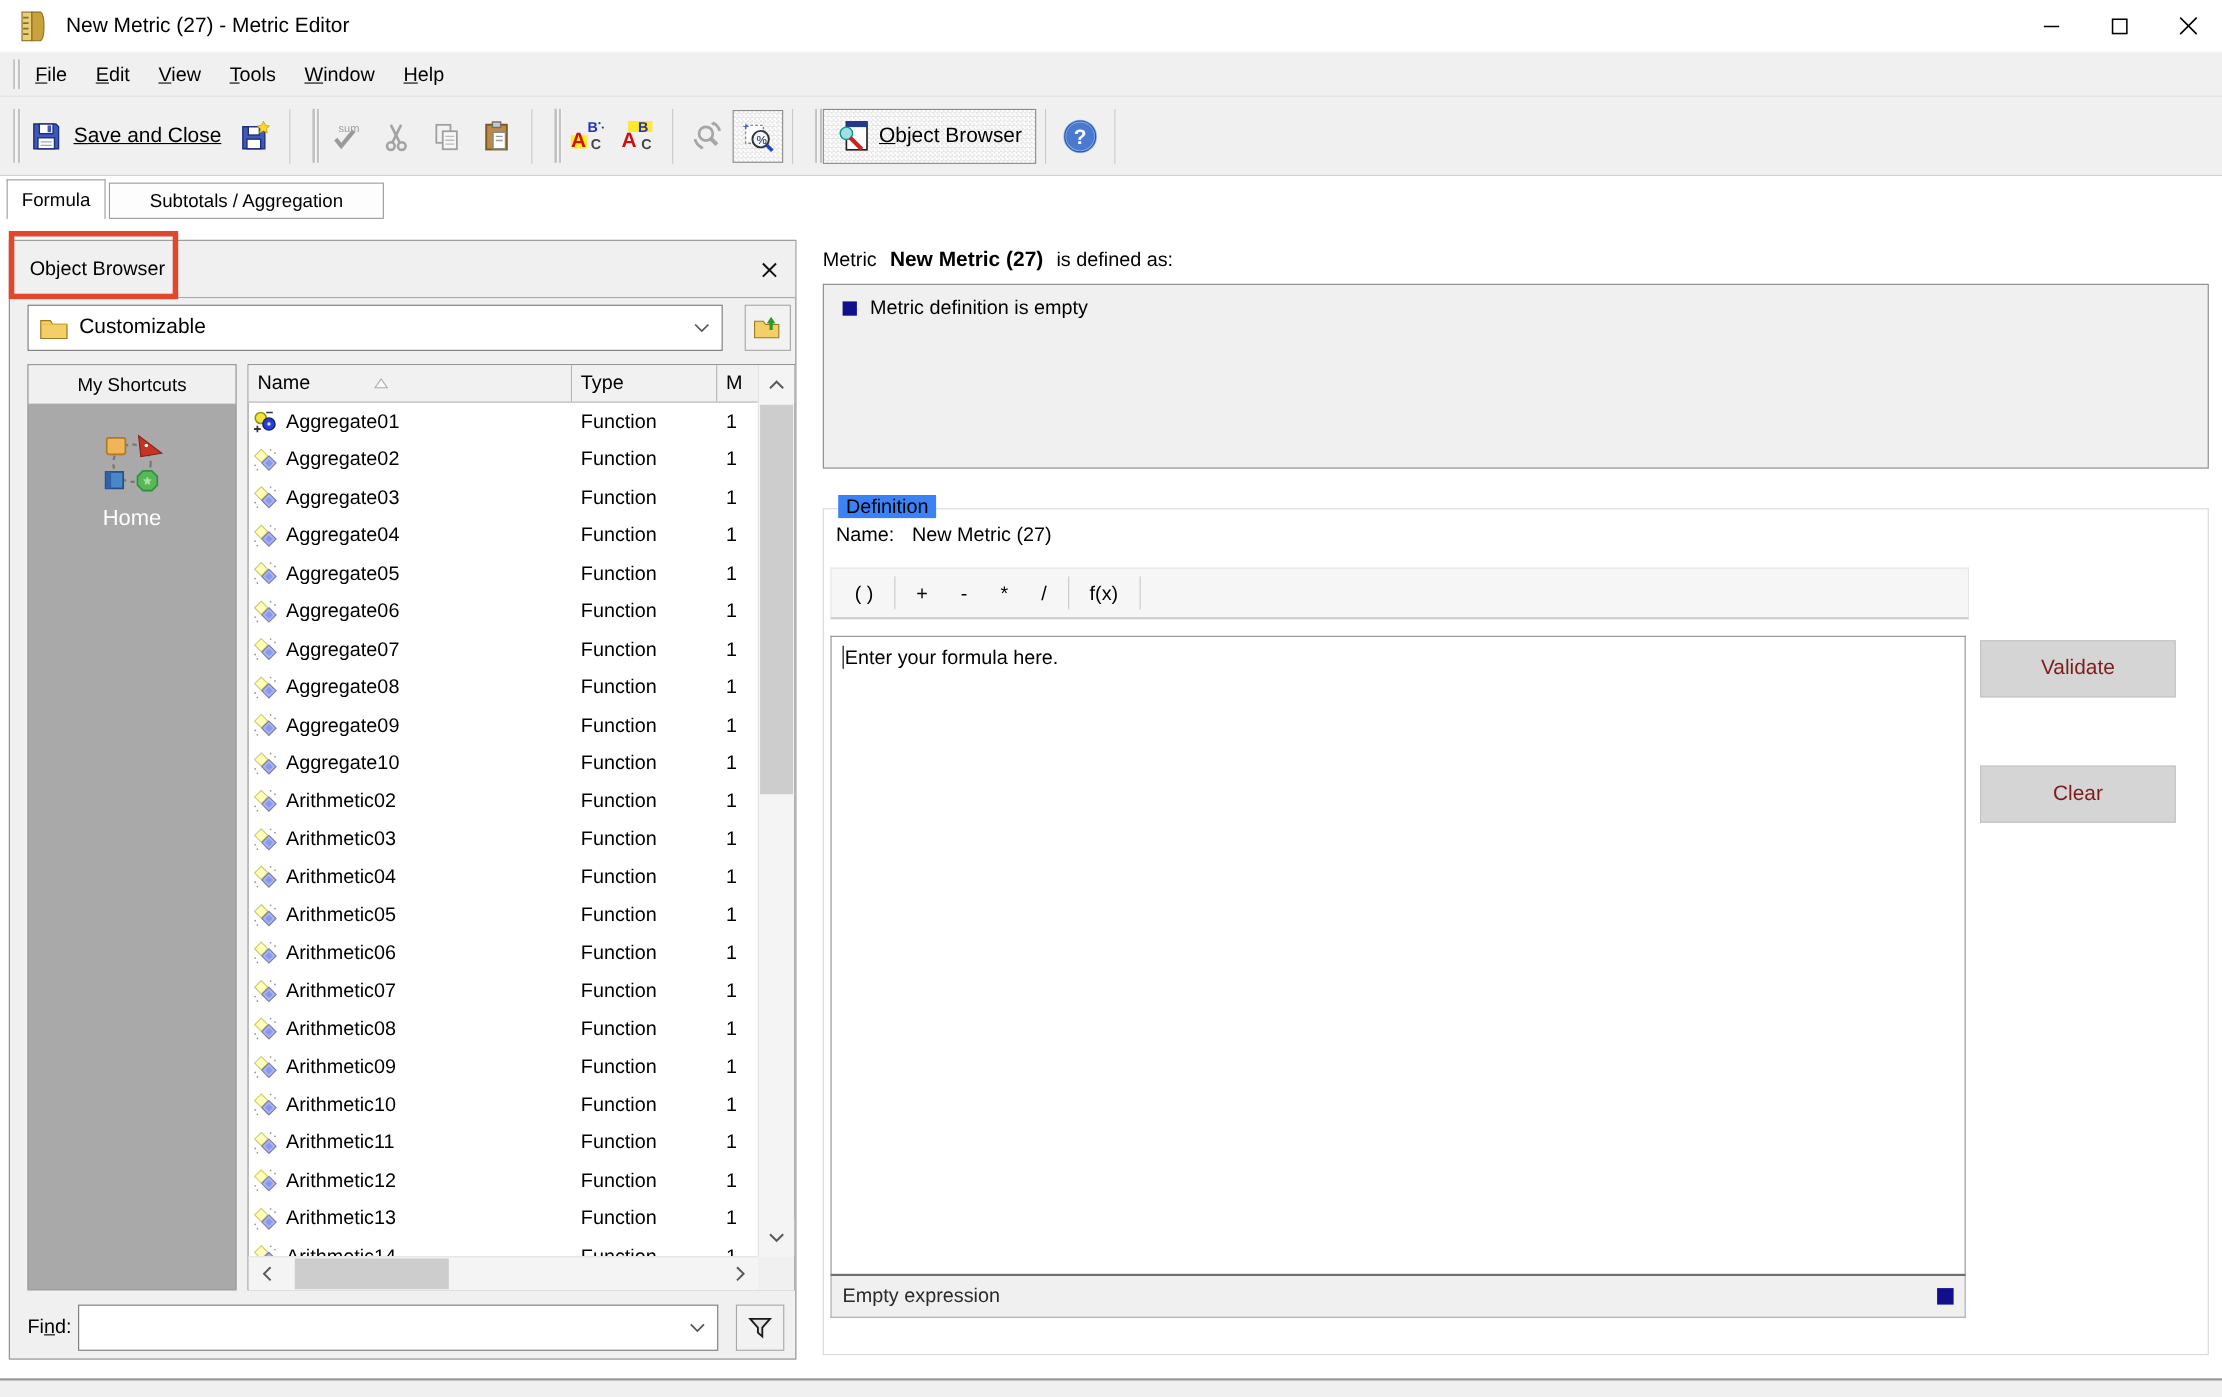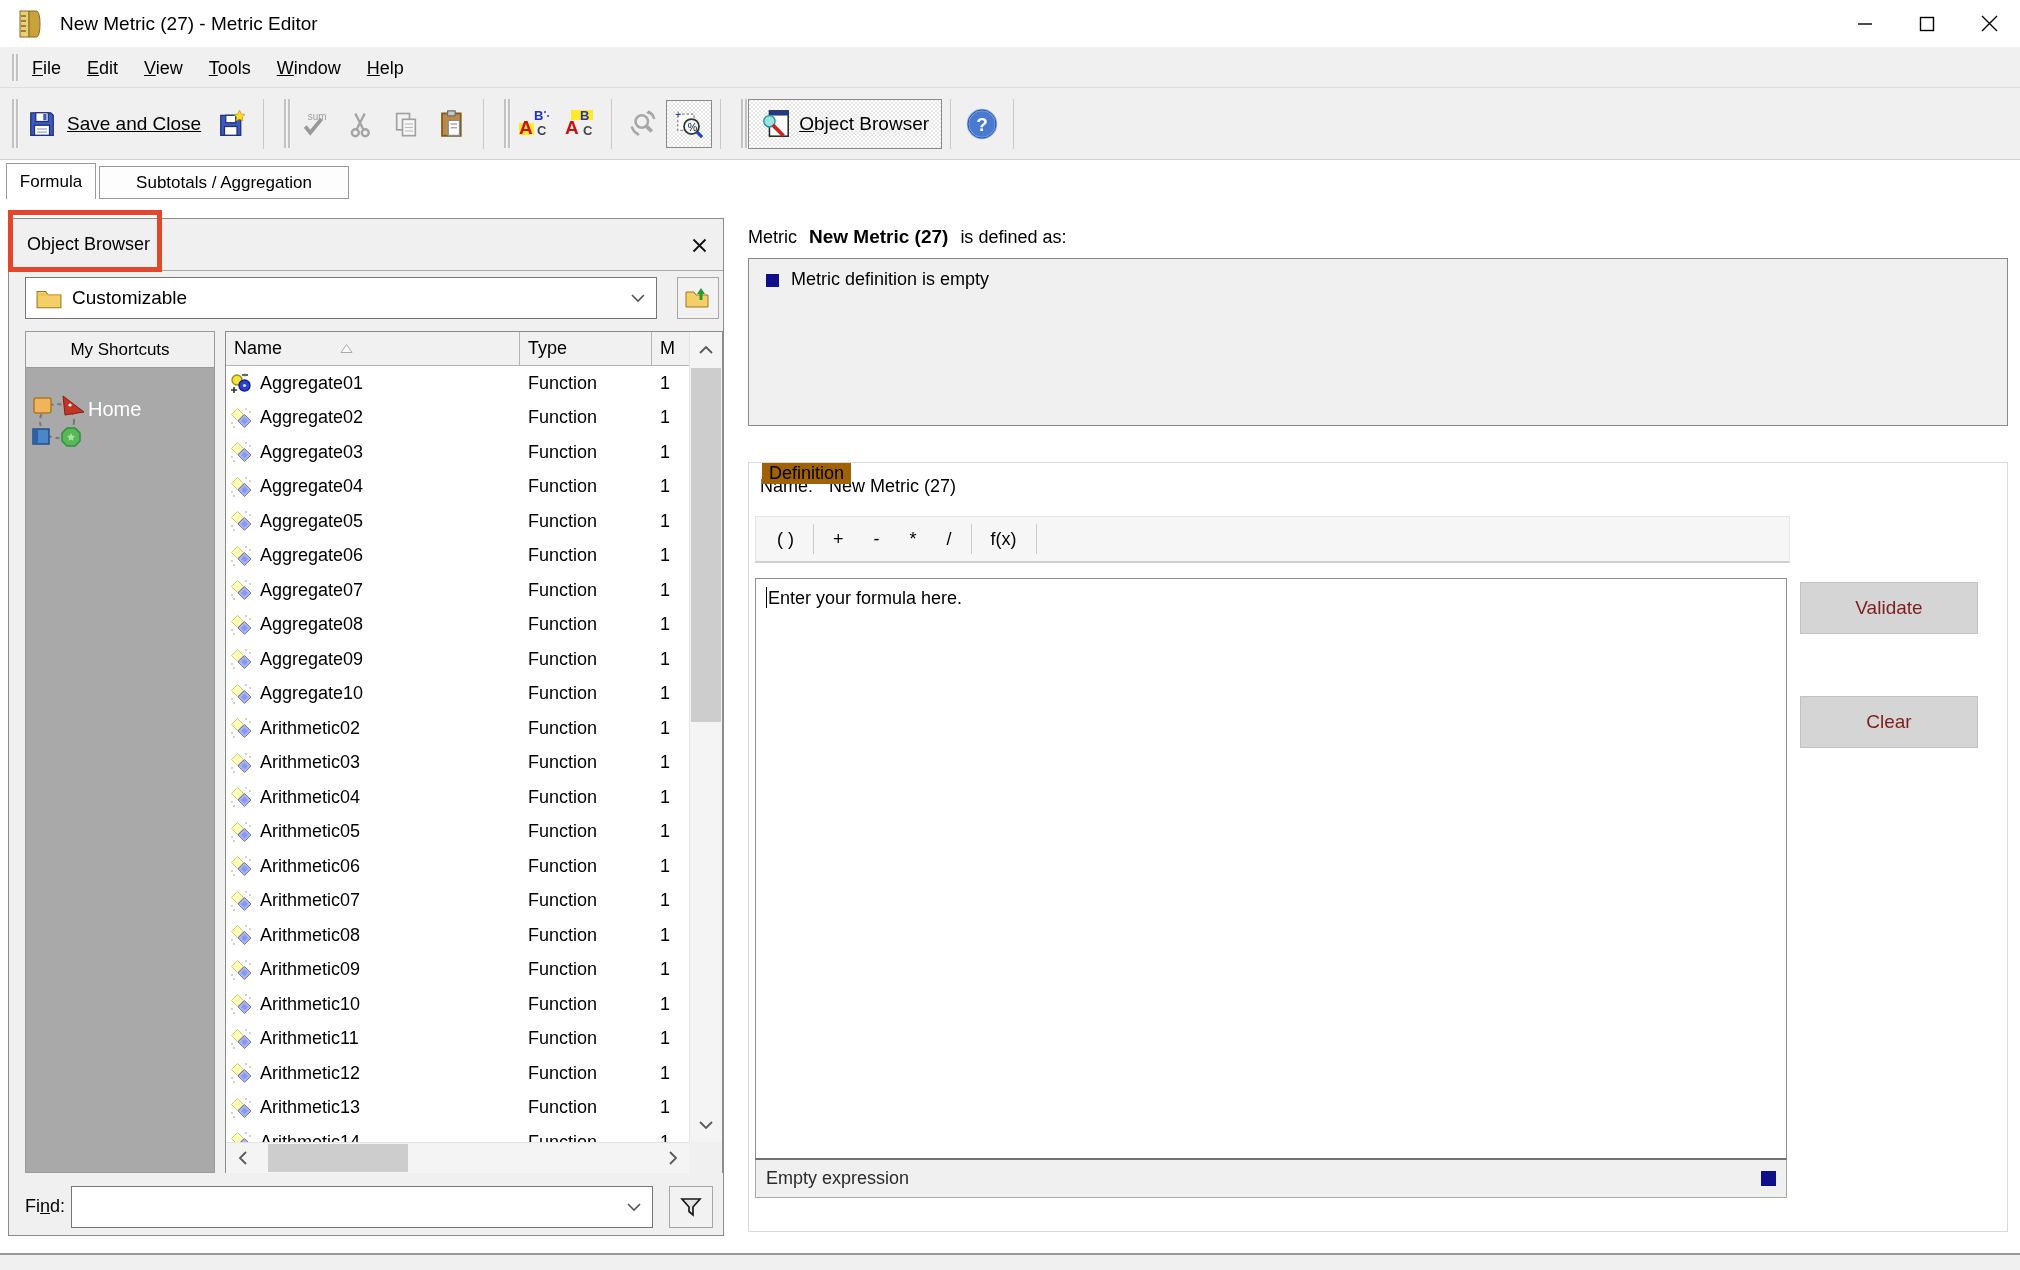--- a/index.html
+++ b/index.html
@@ -51,21 +51,21 @@
   .combo { background:#fff; border:1px solid #767676; display:flex; align-items:center; }
   #folder-combo { position:absolute; left:16px; top:58px; width:632px; height:42px; padding:0 10px; }
   #folder-combo .lbl { font-size:19px; margin-left:10px; }
   .combo .chev { margin-left:auto; }
   #up-folder-btn { position:absolute; left:668px; top:58px; width:42px; height:42px; background:#f2f2f2;
     border:1px solid #a6a6a6; display:flex; align-items:center; justify-content:center; }
 
   #shortcuts { position:absolute; left:16px; top:112px; width:190px; height:842px; border:1px solid #9a9a9a; background:#a9a9a9; }
   #shortcuts-header { height:36px; background:#f0f0f0; border-bottom:1px solid #9a9a9a; font-size:17px;
     display:flex; align-items:center; justify-content:center; }
-  .shortcut { display:flex; }
+  .shortcut { display:flex; flex-direction:column; align-items:center; }
   .shortcut .slabel { color:#fff; font-size:20px; margin-top:6px; }
 
   #objlist { position:absolute; left:216px; top:112px; width:498px; height:842px; background:#fff; border:1px solid #8c8c8c; }
   #list-header { position:absolute; left:0; top:0; width:463px; height:34px; display:grid; grid-template-columns:294px 132px 37px;
     background:#f1f1f1; border-bottom:1px solid #b5b5b5; }
   .hcell { display:flex; align-items:center; padding-left:8px; font-size:18px; border-right:1px solid #b5b5b5; overflow:hidden; white-space:nowrap; }
   #list-body { position:absolute; left:0; top:34px; width:463px; height:776px; overflow:hidden; }
   .lrow { height:34.5px; display:grid; grid-template-columns:294px 132px 37px; align-items:center; }
   .cell-name { display:flex; align-items:center; gap:8px; padding-left:4px; font-size:18px; white-space:nowrap; overflow:hidden;}
   .cell-type,.cell-m { font-size:18px; padding-left:8px; white-space:nowrap; overflow:hidden; }
@@ -88,21 +88,21 @@
   #metric-line { position:absolute; left:748px; top:226px; height:26px; display:flex; align-items:baseline; }
   #metric-line .pre { font-size:18px; }
   #metric-line .name { font-size:19px; font-weight:bold; margin:0 12px; }
   #metric-line .suf { font-size:18px; }
 
   #empty-box { position:absolute; left:748px; top:258px; width:1260px; height:168px; background:#f0f0f0; border:1px solid #8a8a8a; }
   #empty-box .bullet { position:absolute; left:17px; top:15px; width:13px; height:13px; background:#10108c; }
   #empty-box .msg { position:absolute; left:42px; top:10px; font-size:18px; }
 
   #groupbox { position:absolute; left:748px; top:462px; width:1260px; height:770px; border:1px solid #d9d9d9; }
-  #groupbox-legend { position:absolute; left:762px; top:463px; background:#a16207; padding:0 7px; font-size:18px; z-index:2; }
+  #groupbox-legend { position:absolute; left:762px; top:450px; background:#3b82f6; padding:0 7px; font-size:18px; z-index:2; }
   #name-line { position:absolute; left:760px; top:476px; display:flex; gap:16px; font-size:18px; }
 
   #opbar { position:absolute; left:755px; top:516px; width:1035px; height:47px; background:#f6f6f6;
     border:1px solid #e6e6e6; border-bottom:2px solid #cfcfcf; display:flex; align-items:center; padding-left:6px; }
   .opbtn { background:transparent; border:none; font-size:18px; font-family:inherit; padding:0 15px; height:100%; }
   .opsep { width:1px; height:30px; background:#c9c9c9; margin:0 4px; }
 
   #formula-box { position:absolute; left:755px; top:578px; width:1032px; height:582px; background:#fff;
     border:1px solid #8f8f8f; border-bottom:2px solid #707070; padding:8px 10px; font-size:18px; }
   #caret { display:inline-block; width:1px; height:21px; background:#000; vertical-align:-4px; margin-right:1px; }

